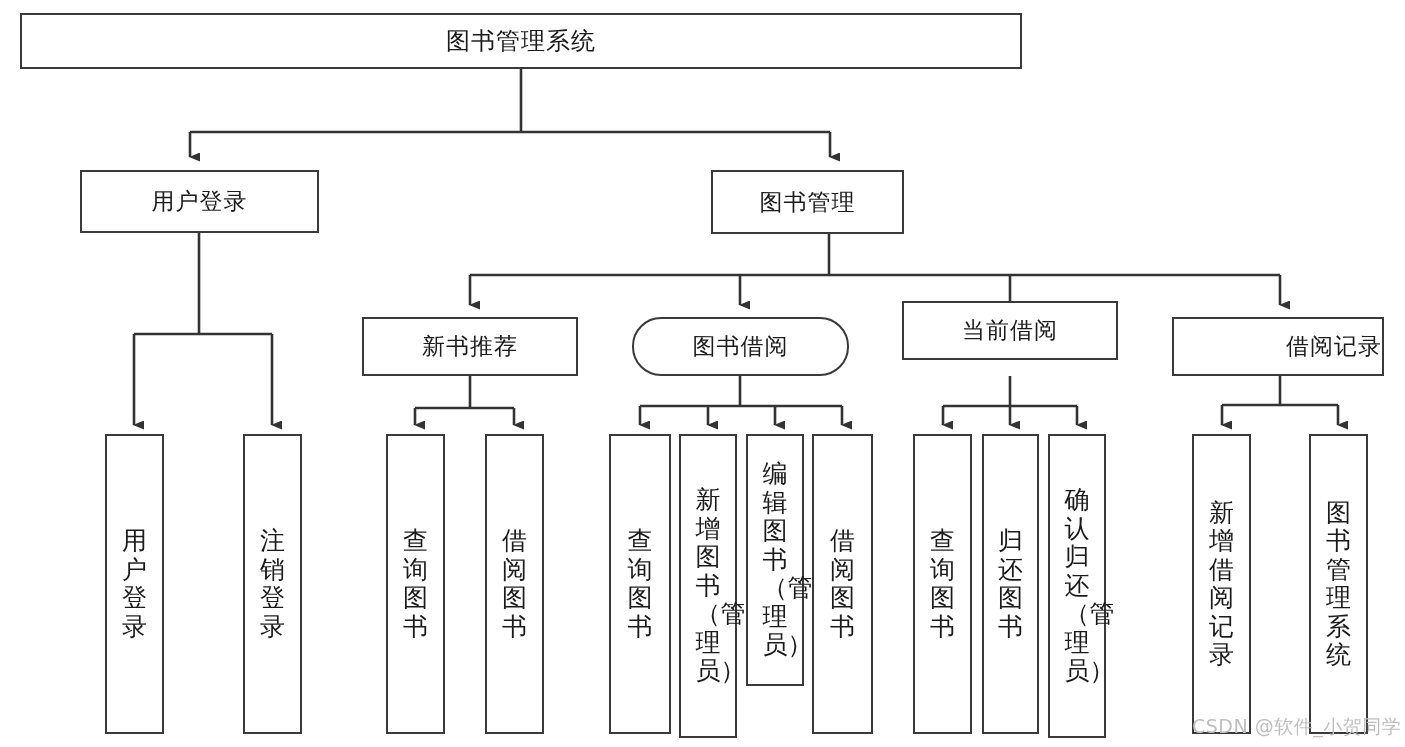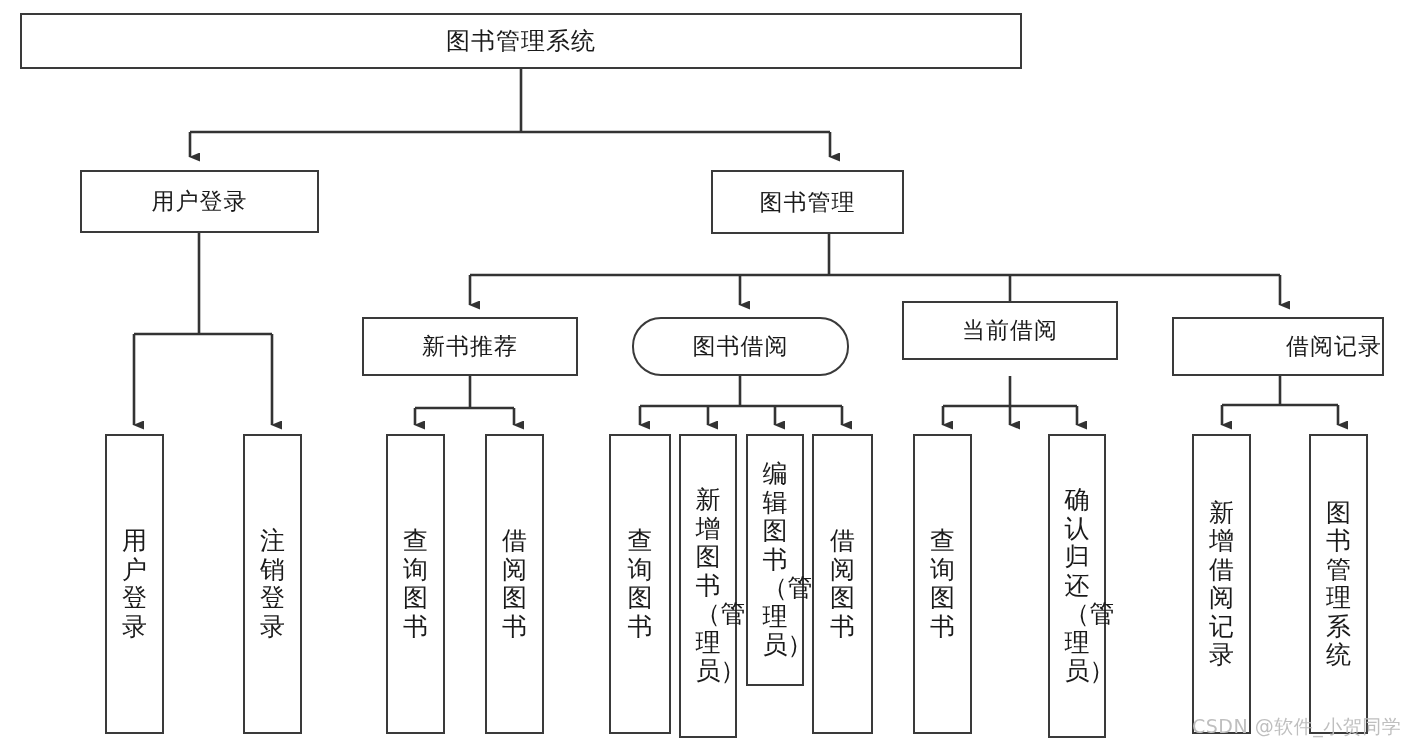--- a/index.html
+++ b/index.html
@@ -174,20 +174,23 @@
   <div class="node vert" style="left:746px; top:434px; width:58px; height:252px;">
     <span class="label">编辑图书（管理员）</span>
   </div>
   <div class="node vert" style="left:812px; top:434px; width:61px; height:300px;">
     <span class="label">借阅图书</span>
   </div>
 
   <div class="node vert" style="left:913px; top:434px; width:59px; height:300px;">
     <span class="label">查询图书</span>
   </div>
+  <div class="node vert" style="left:982px; top:434px; width:57px; height:300px;">
+    <span class="label">归还图书</span>
+  </div>
   <div class="node vert" style="left:1048px; top:434px; width:58px; height:304px;">
     <span class="label">确认归还（管理员）</span>
   </div>
 
   <div class="node vert" style="left:1192px; top:434px; width:59px; height:300px;font-family:Liberation Serif, serif;">
     <span class="label">新增借阅记录</span>
   </div>
   <div class="node vert" style="left:1309px; top:434px; width:59px; height:300px;">
     <span class="label">图书管理系统</span>
   </div>

